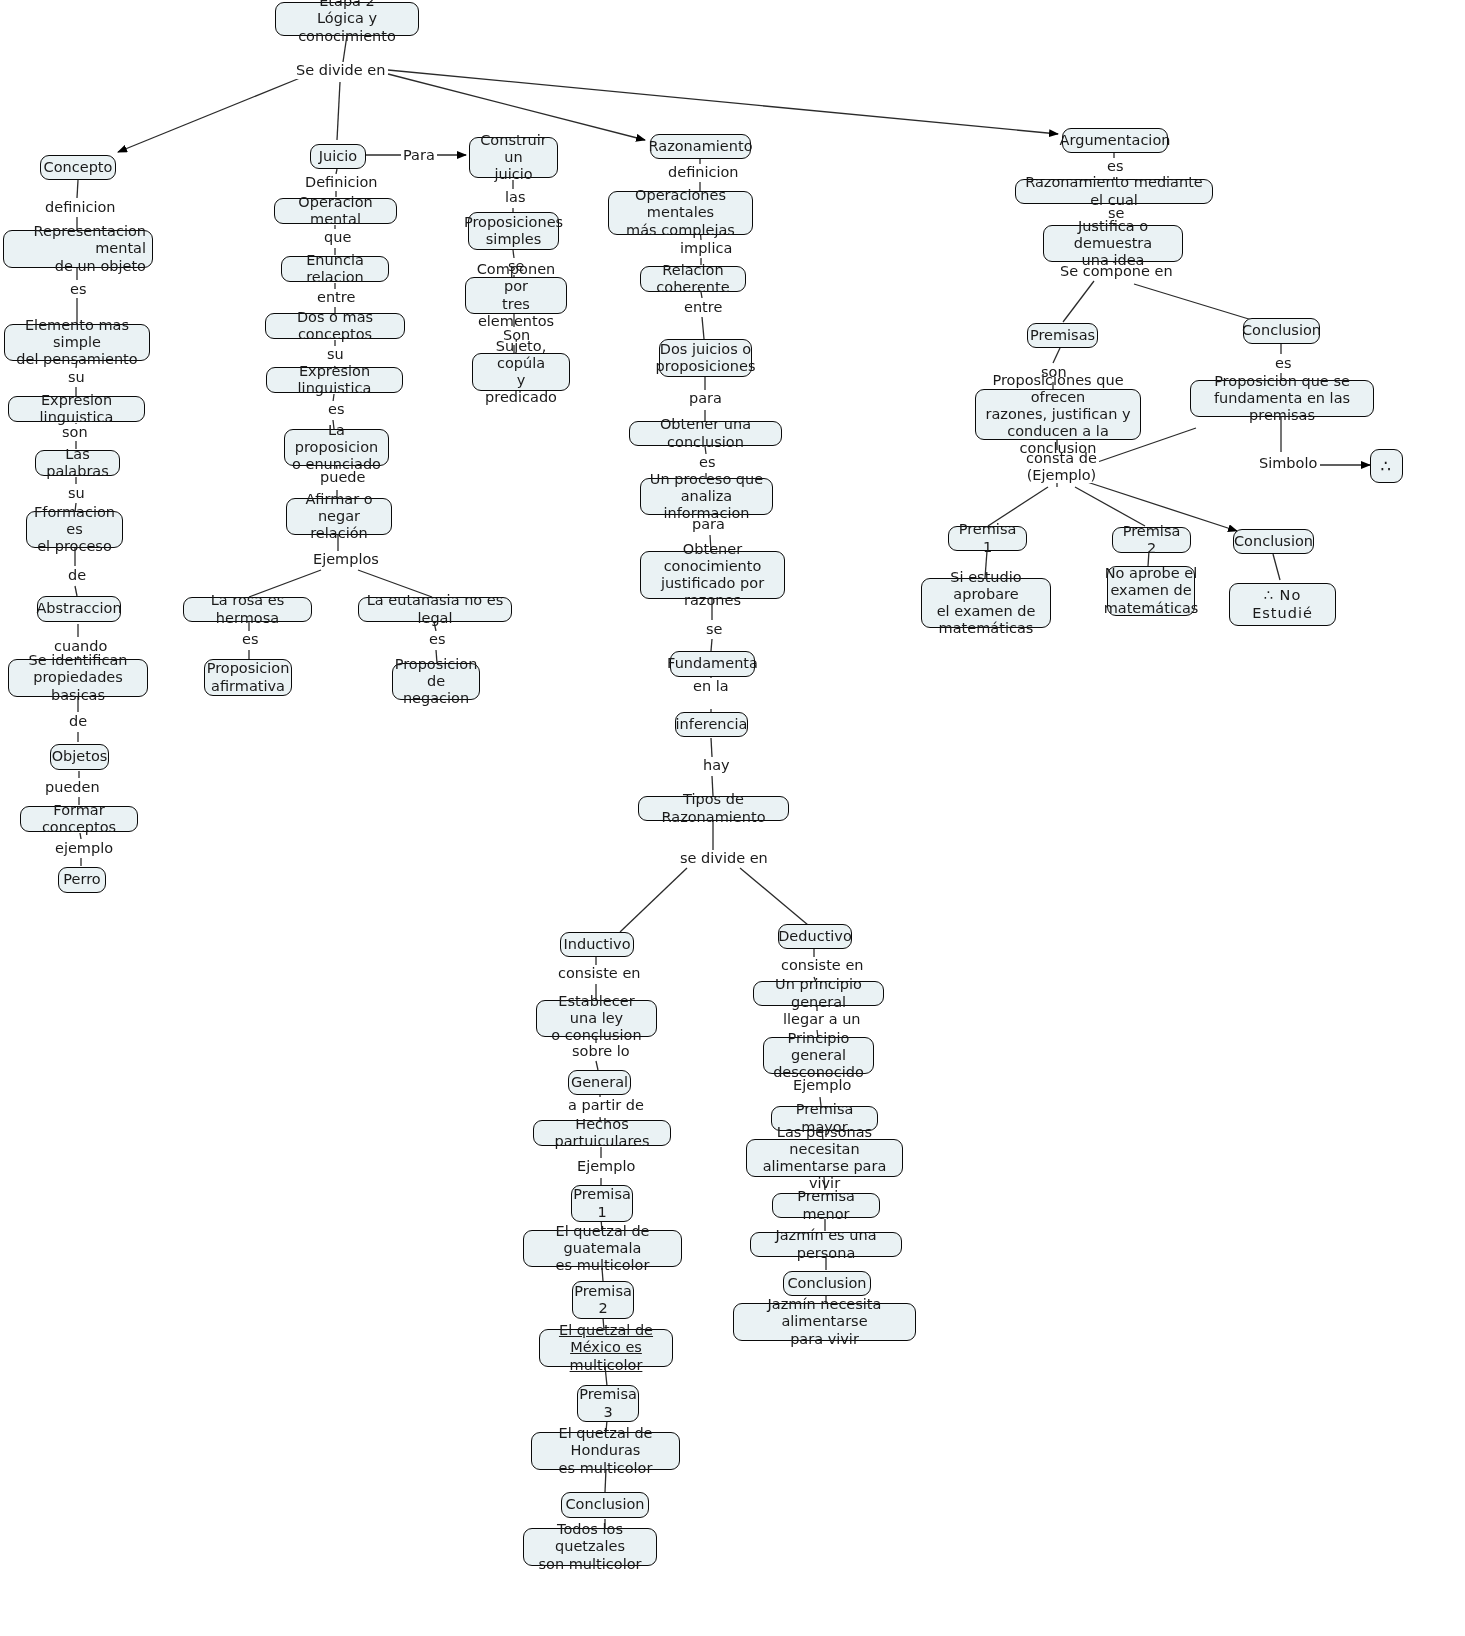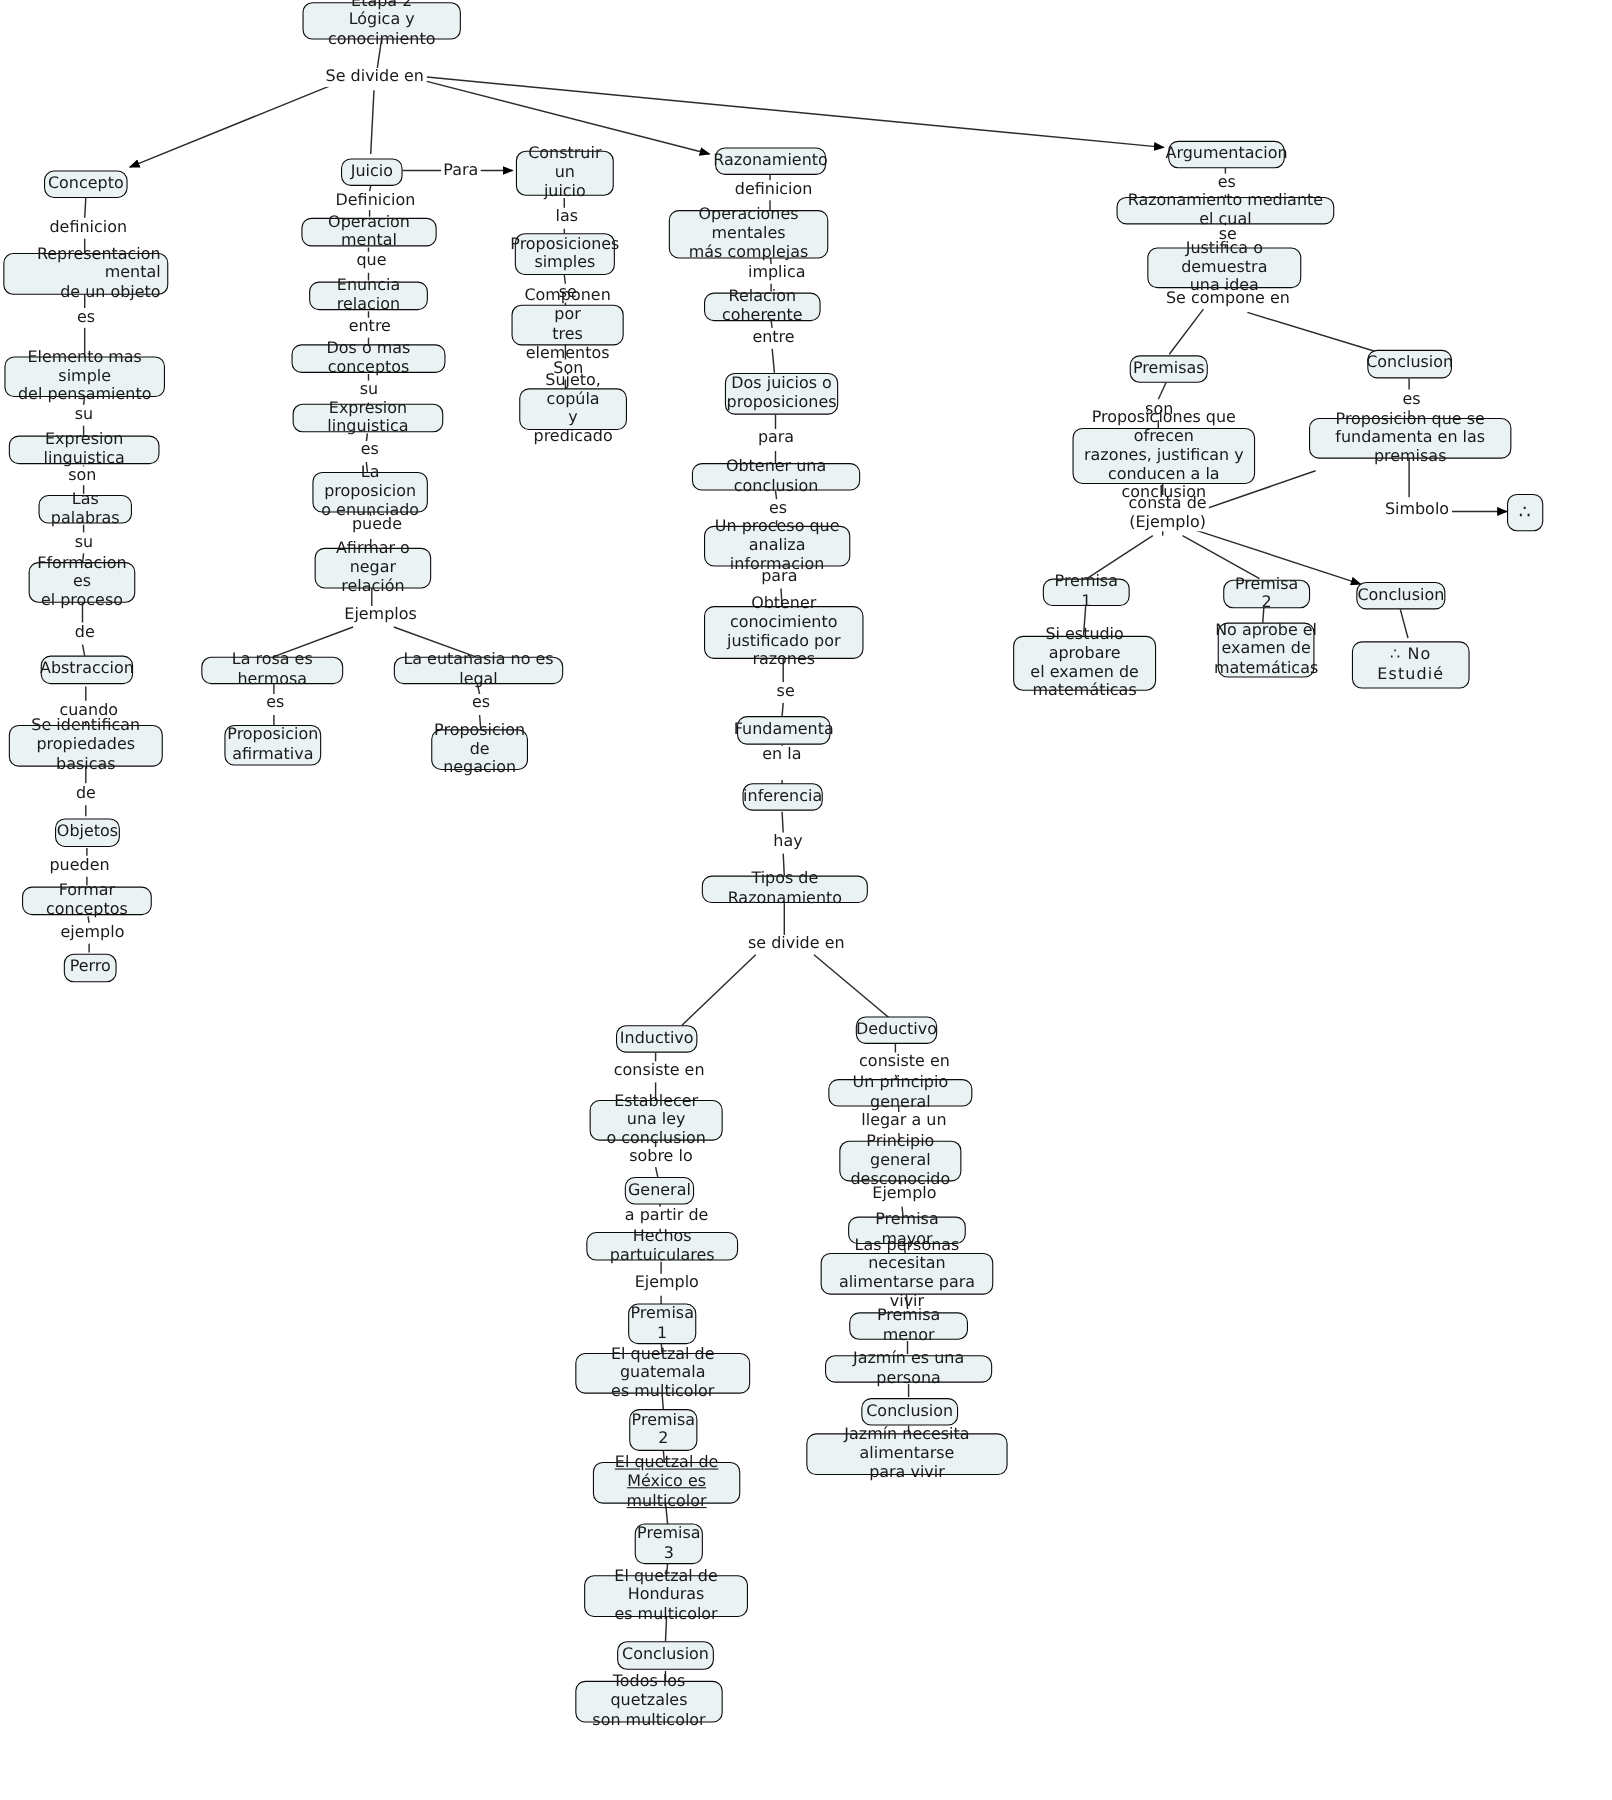--- a/index.html
+++ b/index.html
@@ -249,21 +249,21 @@
 simples</div>
   <div class="node" style="left:465px;top:277px;width:102px;height:37px;">Componen por
 tres elementos</div>
   <div class="node" style="left:472px;top:353px;width:98px;height:38px;">Sujeto, copúla
 y predicado</div>
 
   <div class="node" style="left:650px;top:134px;width:101px;height:25px;">Razonamiento</div>
   <div class="node" style="left:608px;top:191px;width:145px;height:44px;">Operaciones mentales
 más complejas</div>
   <div class="node" style="left:640px;top:266px;width:106px;height:26px;">Relacion coherente</div>
-  <div class="node" style="left:659px;top:339px;width:103px;height:38px;">Dos juicios o
+  <div class="node" style="left:659px;top:339px;width:93px;height:38px;">Dos juicios o
 proposiciones</div>
   <div class="node" style="left:629px;top:421px;width:153px;height:25px;">Obtener una conclusion</div>
   <div class="node" style="left:640px;top:478px;width:133px;height:37px;">Un proceso que
 analiza informacion</div>
   <div class="node" style="left:640px;top:551px;width:145px;height:48px;">Obtener conocimiento
 justificado por
 razones</div>
   <div class="node" style="left:670px;top:651px;width:85px;height:26px;">Fundamenta</div>
   <div class="node" style="left:675px;top:712px;width:73px;height:25px;">inferencia</div>
   <div class="node" style="left:638px;top:796px;width:151px;height:25px;">Tipos de Razonamiento</div>

